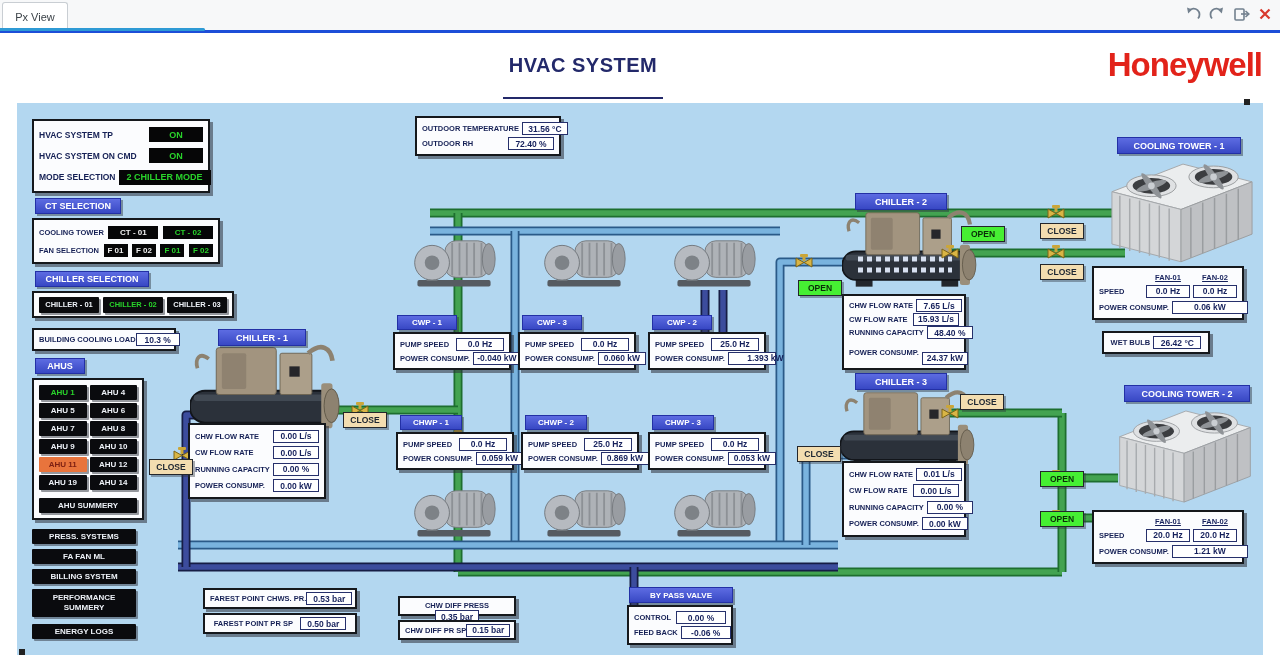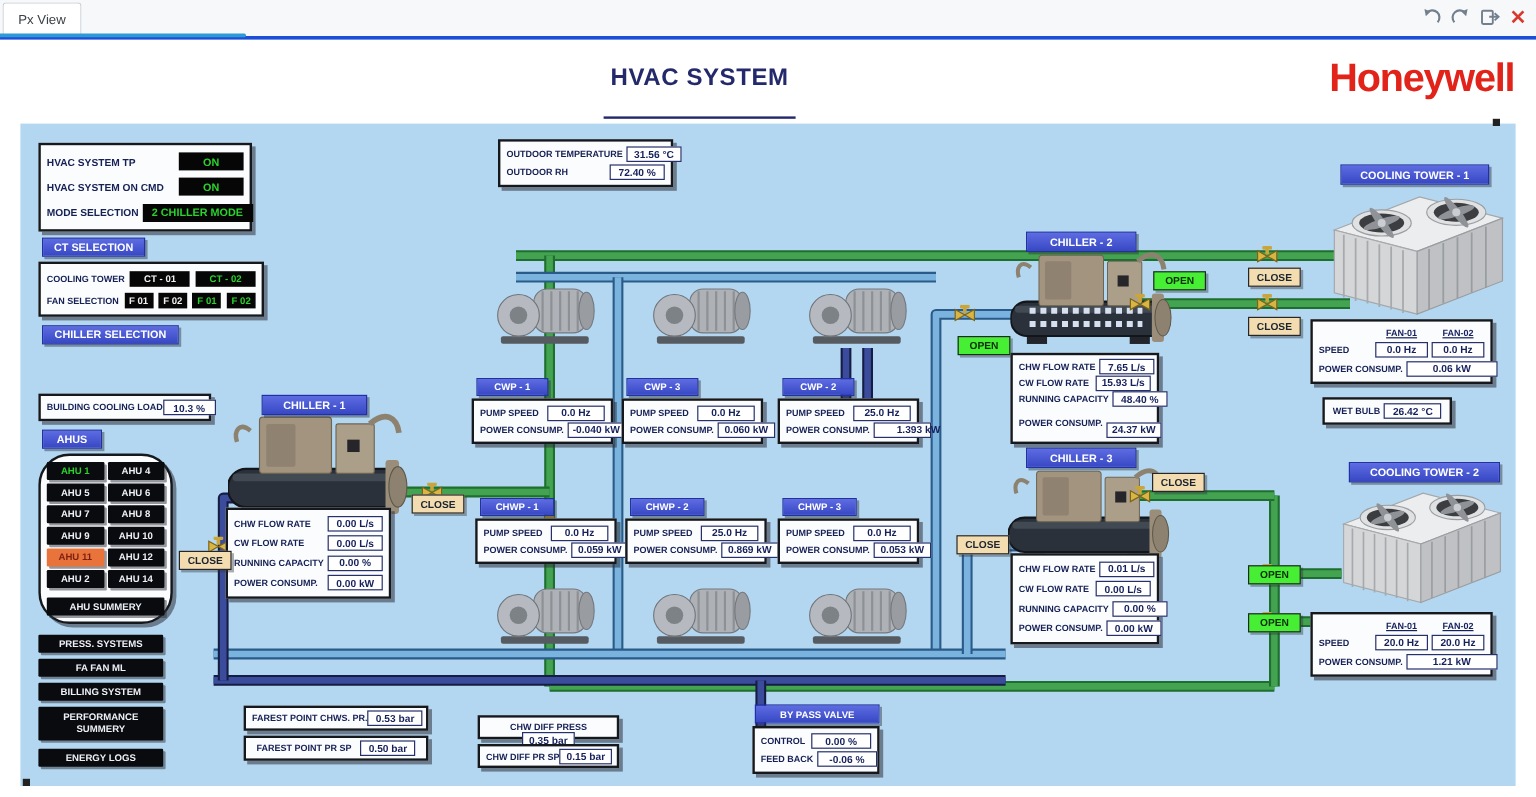--- a/index.html
+++ b/index.html
@@ -243,40 +243,45 @@
     <div class="row">
       <span class="lbl-s">FAN SELECTION</span>
       <span class="lcd w" style="width:24px;height:13px;font-size:8px;">F 01</span>
       <span class="lcd w" style="width:24px;height:13px;font-size:8px;">F 02</span>
       <span class="lcd" style="width:24px;height:13px;font-size:8px;">F 01</span>
       <span class="lcd" style="width:24px;height:13px;font-size:8px;">F 02</span>
     </div>
   </div>
 
   <div class="bluehdr" style="left:35px;top:271px;width:112px;height:14px;">CHILLER SELECTION</div>
+  <div class="panel" style="left:32px;top:291px;width:202px;height:27px;flex-direction:row;align-items:center;gap:4px;justify-content:space-between;">
+    <span class="blk" style="width:62px;height:16px;font-size:7.5px;">CHILLER - 01</span>
+    <span class="blk grn" style="width:62px;height:16px;font-size:7.5px;">CHILLER - 02</span>
+    <span class="blk" style="width:62px;height:16px;font-size:7.5px;">CHILLER - 03</span>
+  </div>
 
   <div class="panel" style="left:32px;top:328px;width:144px;height:23px;flex-direction:row;align-items:center;">
     <span class="lbl-s">BUILDING COOLING LOAD</span>
     <span class="vbox" style="width:44px;">10.3 %</span>
   </div>
 
   <div class="bluehdr" style="left:35px;top:358px;width:48px;height:14px;">AHUS</div>
-  <div class="panel" style="left:32px;top:378px;width:112px;height:142px;border-radius:26px;">
+  <div class="panel" style="left:32px;top:378px;width:112px;height:142px;">
     <div class="ahu-grid">
       <span class="blk grn">AHU 1</span>
       <span class="blk">AHU 4</span>
       <span class="blk">AHU 5</span>
       <span class="blk">AHU 6</span>
       <span class="blk">AHU 7</span>
       <span class="blk">AHU 8</span>
       <span class="blk">AHU 9</span>
       <span class="blk">AHU 10</span>
       <span class="blk ahu11">AHU 11</span>
       <span class="blk">AHU 12</span>
-      <span class="blk">AHU 2</span>
+      <span class="blk">AHU 19</span>
       <span class="blk">AHU 14</span>
     </div>
     <span class="blk" style="height:15px;margin-top:3px;font-size:8px;">AHU SUMMERY</span>
   </div>
 
   <span class="blk navbtn" style="top:529px;">PRESS. SYSTEMS</span>
   <span class="blk navbtn" style="top:549px;">FA FAN ML</span>
   <span class="blk navbtn" style="top:569px;">BILLING SYSTEM</span>
   <span class="blk navbtn" style="top:589px;height:28px;white-space:normal;text-align:center;line-height:1.3;padding:0 14px;box-sizing:border-box;">PERFORMANCE SUMMERY</span>
   <span class="blk navbtn" style="top:624px;">ENERGY LOGS</span>

